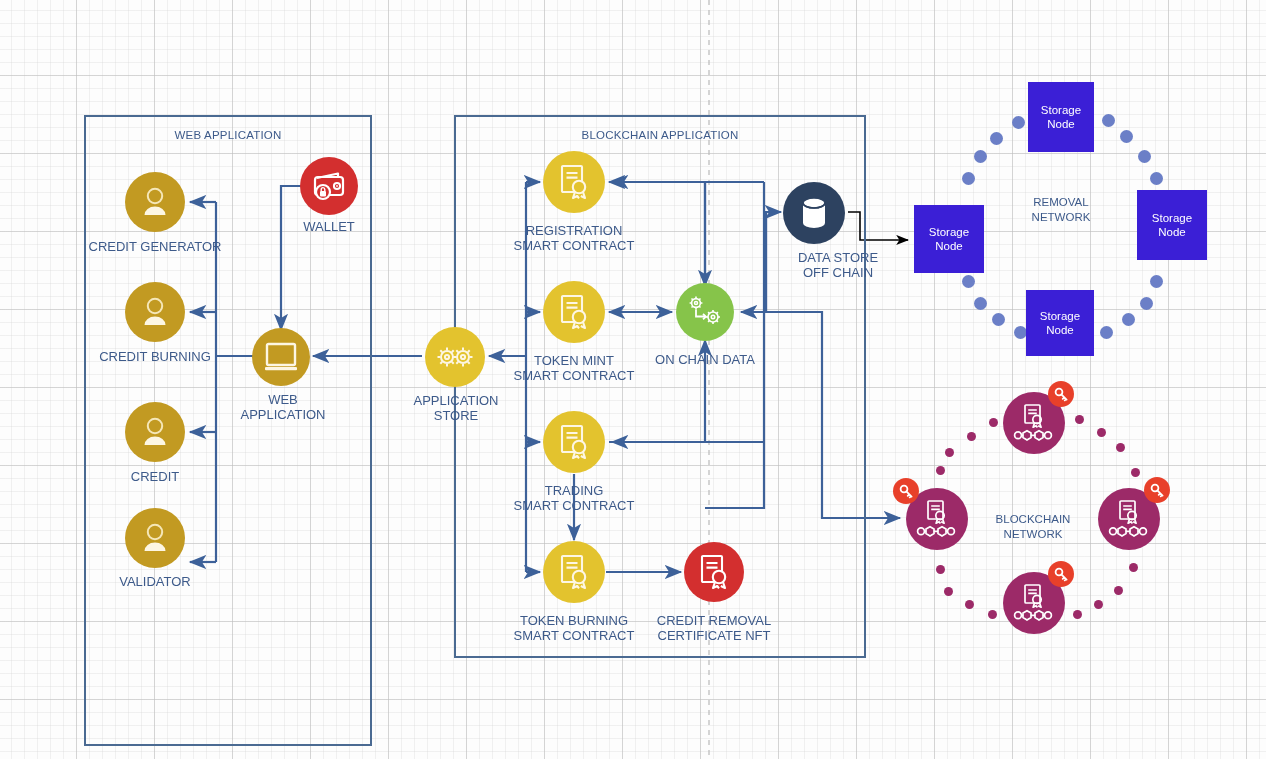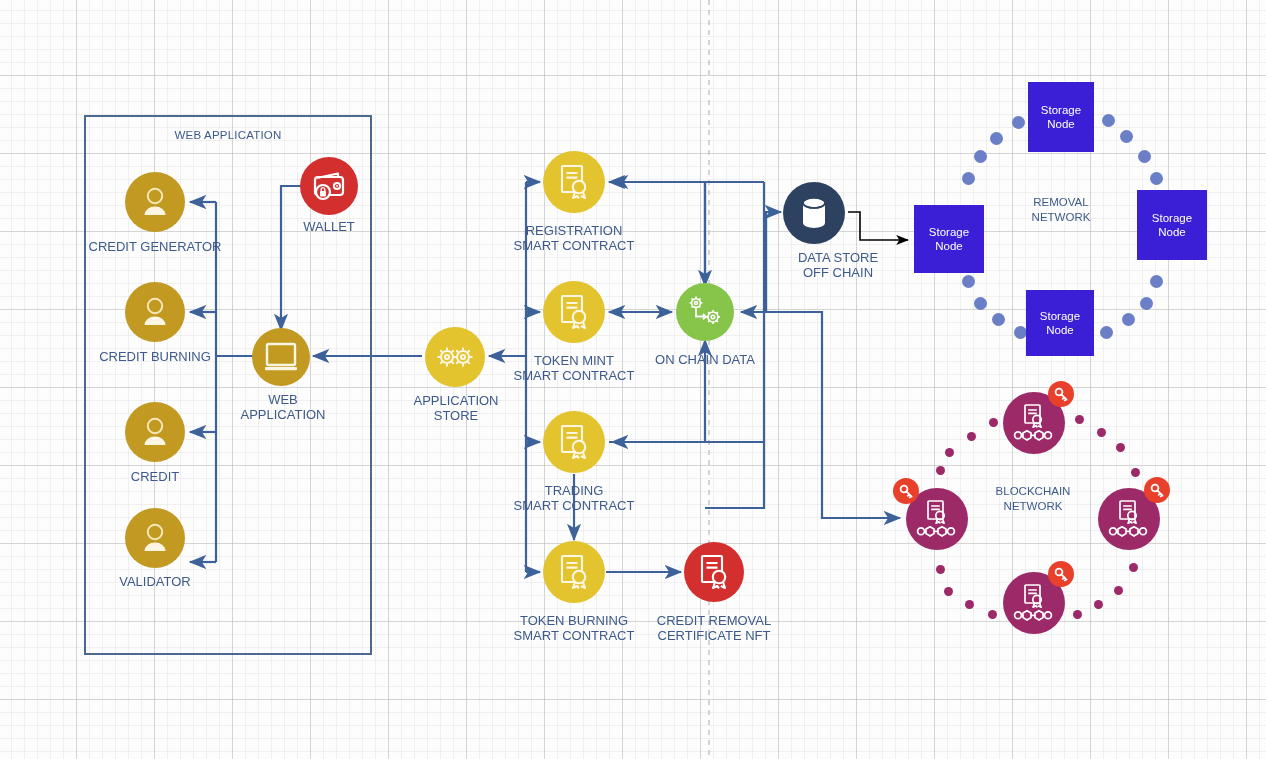--- a/index.html
+++ b/index.html
@@ -149,24 +149,27 @@
       <path d="M781,212 L766,212 L766,312 L741,312" marker-end="url(#ah)"></path>
 
       <path d="M741,312 L822,312 L822,518 L900,518" marker-end="url(#ah)"></path>
     </g>
 
     <g stroke="#000000" stroke-width="1.6" fill="none">
       <path d="M848,212 L860,212 L860,240 L908,240" marker-end="url(#ahb)"></path>
     </g>
   </svg>
 
-  <div class="groupbox" style="left:84px;top:115px;width:288px;height:540px;">
+  <div class="groupbox" style="left:84px;top:115px;width:288px;height:631px;">
     <div class="group-title">WEB APPLICATION</div>
   </div>
 
+  <div class="groupbox" style="left:454px;top:115px;width:412px;height:543px;">
+    <div class="group-title">BLOCKCHAIN APPLICATION</div>
+  </div>
 
   <div class="node circle gold" style="left:125px;top:172px;width:60px;height:60px;">
     <svg width="34" height="34" viewBox="0 0 34 34">
       <circle cx="17" cy="11" r="7.2" fill="none" stroke="#f5e7b8" stroke-width="2"></circle>
       <path d="M6.5,30 a10.5,8.5 0 0 1 21,0 z" fill="#fdf6e3"></path>
     </svg>
   </div>
   <div class="node-label" style="left:155px;top:240px;">CREDIT GENERATOR</div>
 
   <div class="node circle gold" style="left:125px;top:282px;width:60px;height:60px;">
@@ -484,18 +487,18 @@
       </g>
     </svg>
   </div>
   <div class="keybadge" style="left:893px;top:478px;">
     <svg width="15" height="15" viewBox="0 0 15 15">
       <circle cx="5" cy="5" r="3.4" fill="none" stroke="#ffffff" stroke-width="1.8"></circle>
       <path d="M7.3,7.3 L12.6,12.6 M10.3,10.3 l-1.6,1.6 M12,12 l-1.3,1.3" stroke="#ffffff" stroke-width="1.8" fill="none" stroke-linecap="round"></path>
     </svg>
   </div>
 
-  <div class="net-label" style="left:1033px;top:484px;">
+  <div class="net-label" style="left:1033px;top:512px;">
     <div>BLOCKCHAIN</div>
     <div>NETWORK</div>
   </div>
 
 </div>
 
 </body></html>

